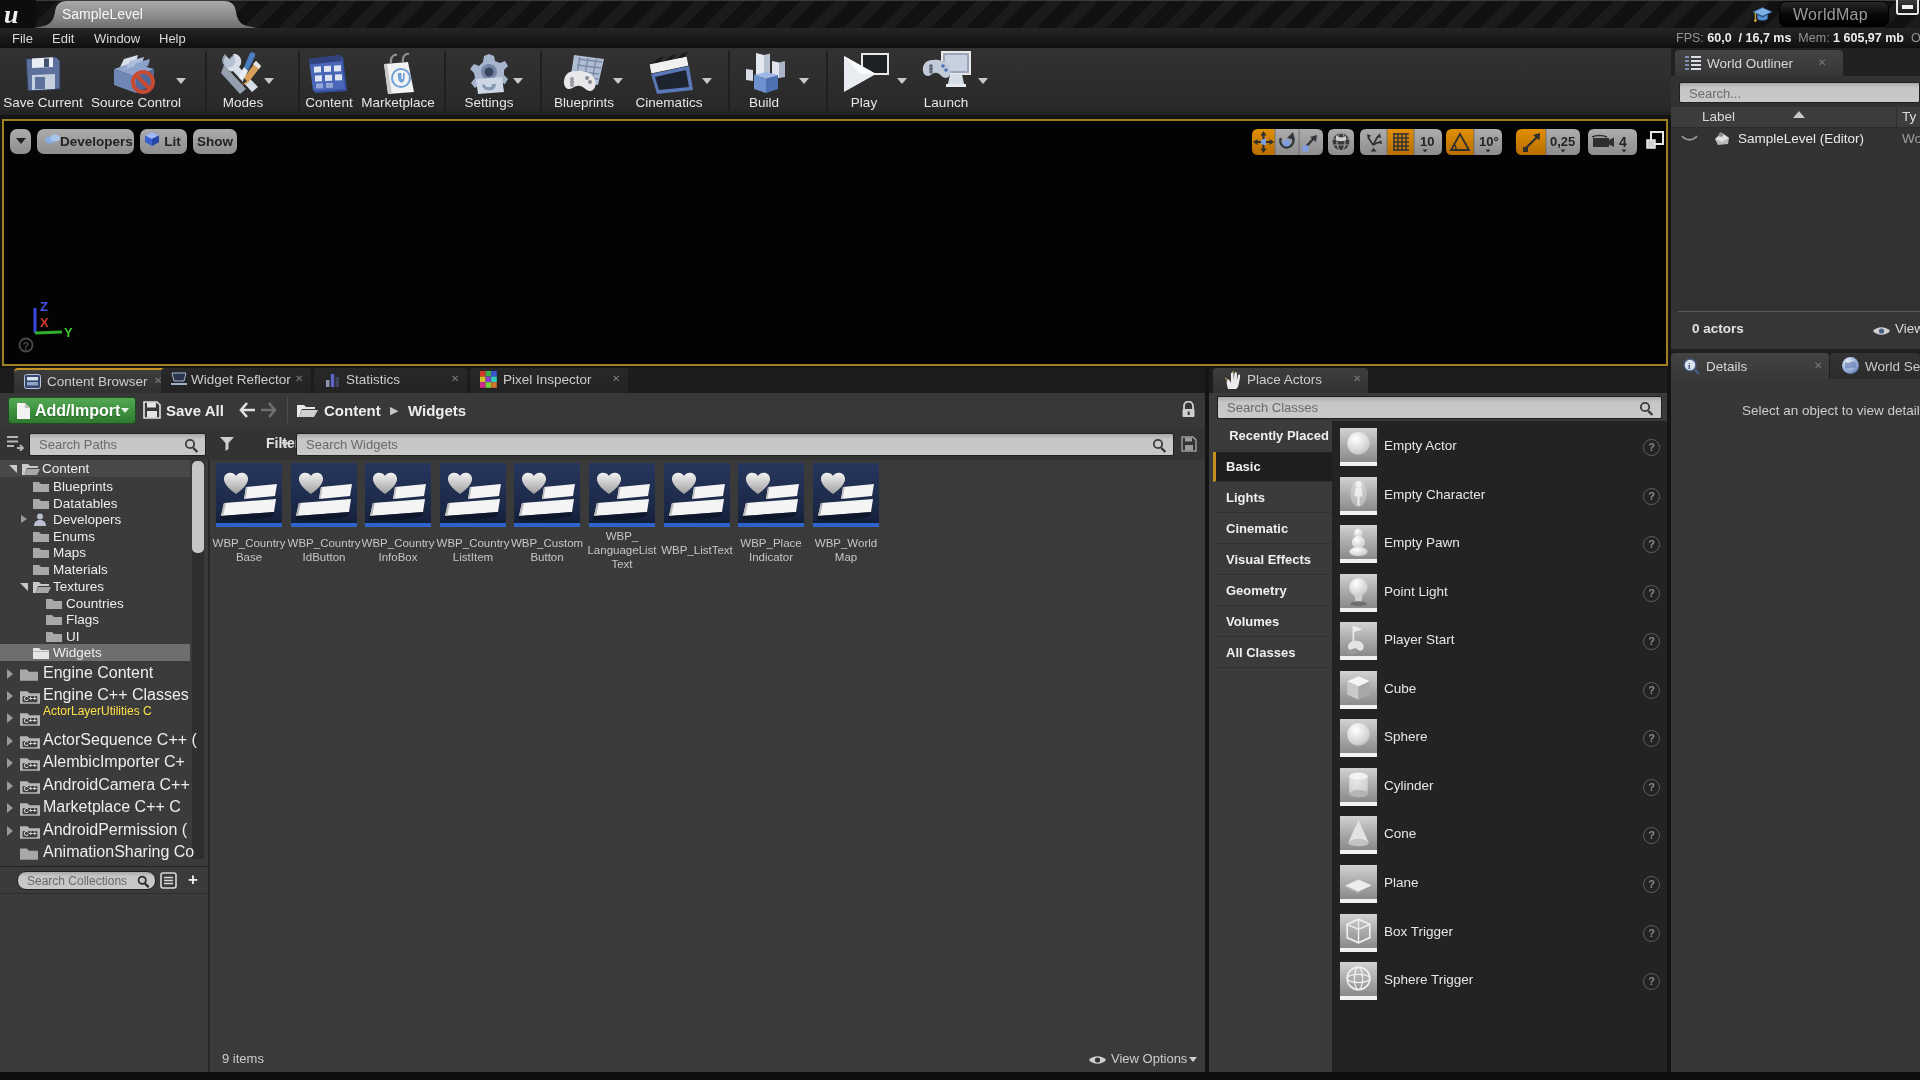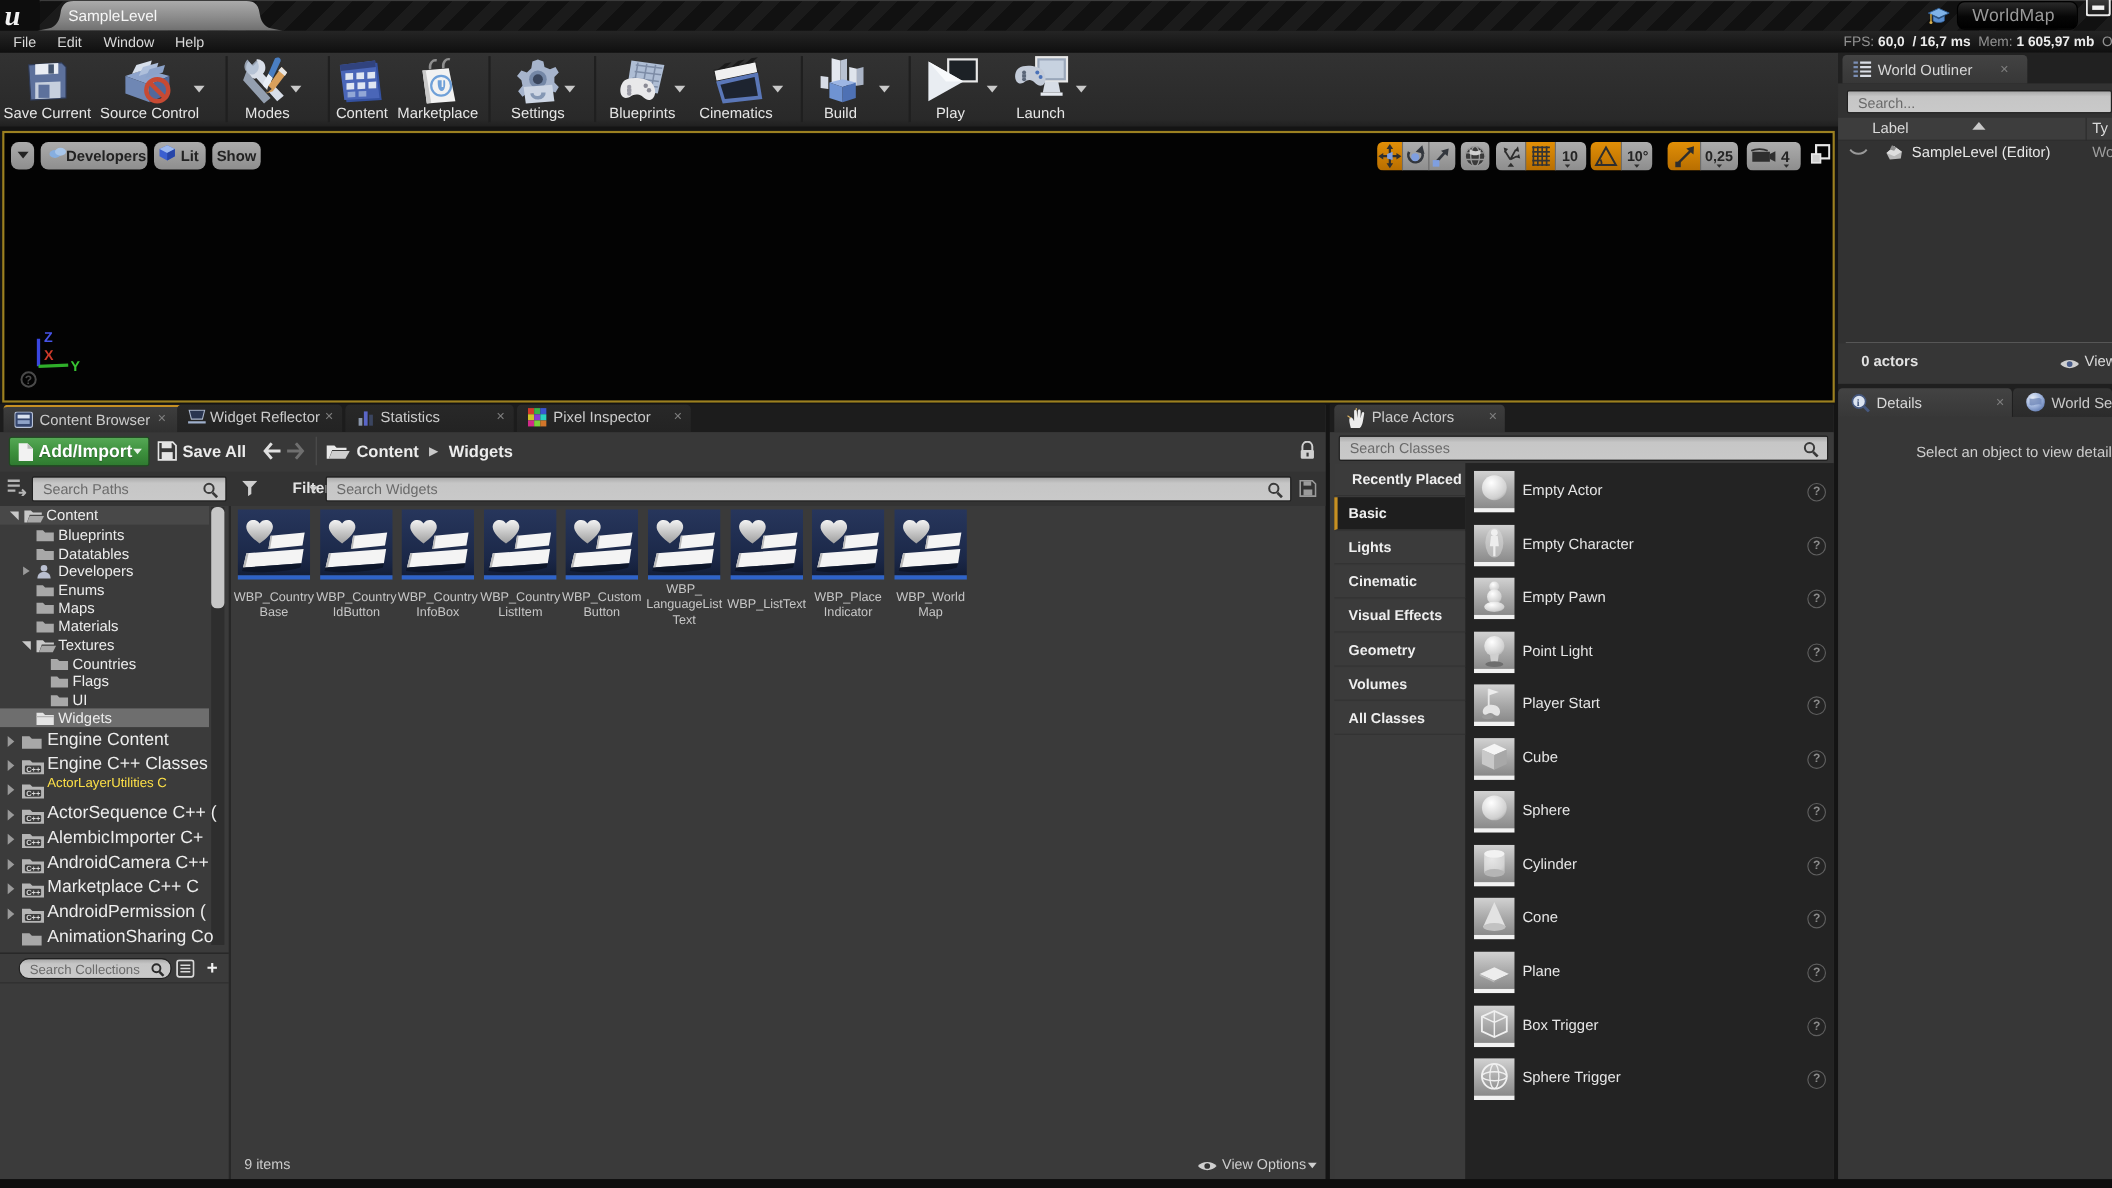--- a/index.html
+++ b/index.html
@@ -355,21 +355,21 @@
       <circle cx="12" cy="49" r="6.5" fill="none" stroke="#4a4a4a" stroke-width="1.8"></circle>
       <text x="8.5" y="53.5" font-size="11" font-weight="bold" fill="#4a4a4a">?</text>
     </svg>
   </div>
 </div>
 
 <div id="cbpanel"></div>
 <div id="cbinner">
 
   <div style="position:absolute;left:0;top:368px;width:1205px;height:25px;background:#1c1c1c;"></div>
-  <div class="cbtab" style="left:3px;width:174px;background:linear-gradient(#3d3d3d,#303030);border-top:2px solid #c79023;">
+  <div class="cbtab" style="left:14px;width:174px;background:linear-gradient(#3d3d3d,#303030);border-top:2px solid #c79023;">
     <svg style="position:absolute;left:10px;top:4px;" width="17" height="15" viewBox="0 0 17 15">
         <rect x="0.5" y="0.5" width="16" height="14" rx="2" fill="#35466e" stroke="#b9c4da"></rect>
         <rect x="3" y="3" width="11" height="3.4" fill="#d8e0ee"></rect>
         <rect x="3" y="8" width="11" height="3.4" fill="#8fa3c8"></rect>
       </svg>
     <span style="left:33px;">Content Browser</span>
       <i style="left:140px;">✕</i>
   </div>
   <div class="cbtab" style="left:161px;width:150px;">
     <svg style="position:absolute;left:9px;top:4px;" width="18" height="15" viewBox="0 0 18 15">

